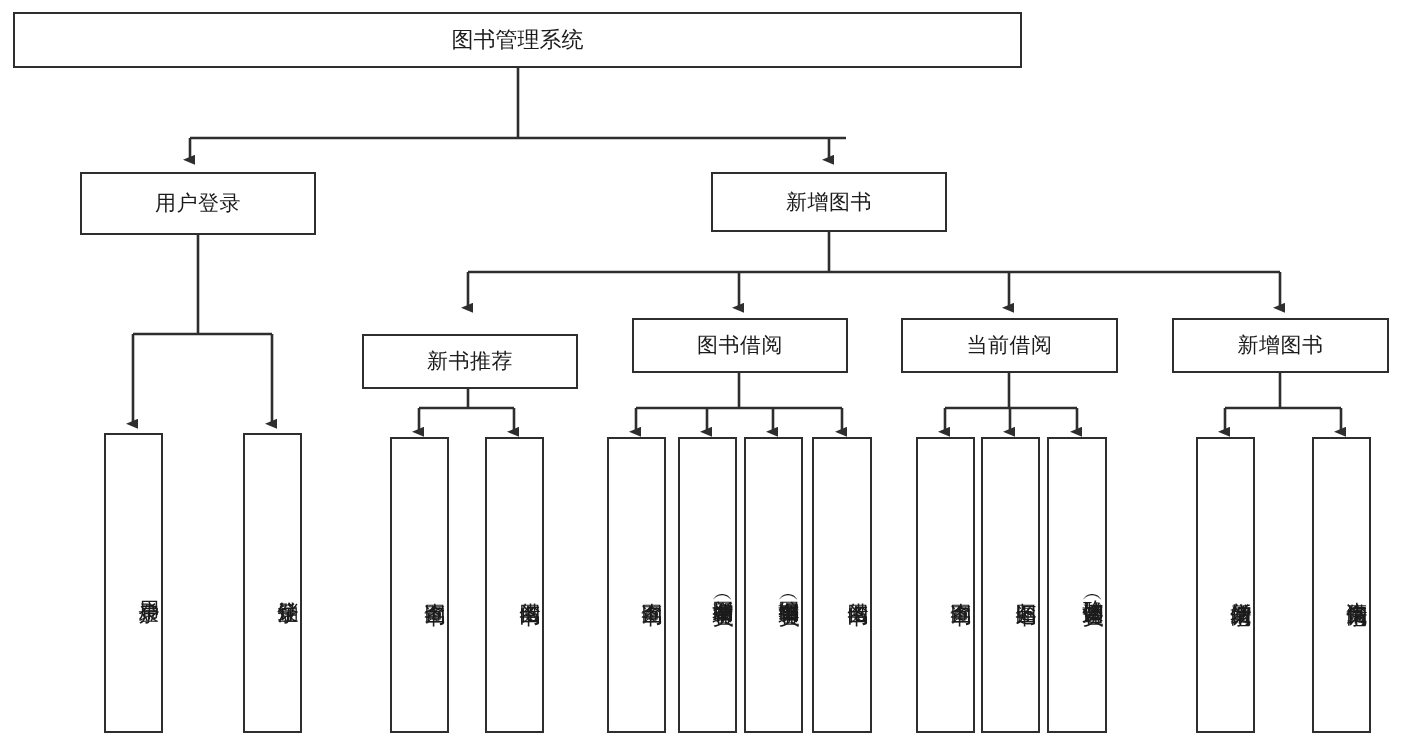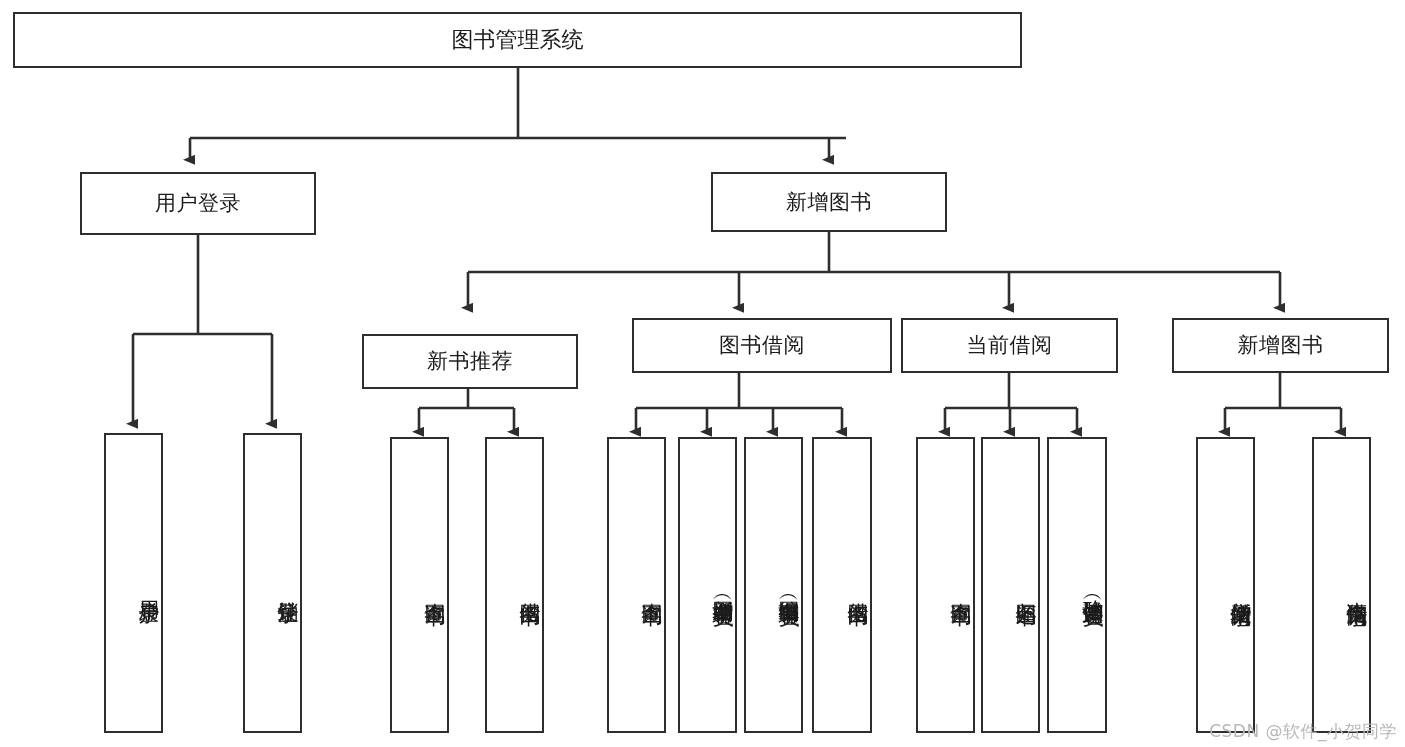--- a/index.html
+++ b/index.html
@@ -131,21 +131,21 @@
   </div>
 
   <div class="node node-h" style="left:711px; top:172px; width:236px; height:60px;">
     <span>新增图书</span>
   </div>
 
   <div class="node node-h" style="left:362px; top:318px; width:216px; height:55px;margin-top:16px;">
     <span>新书推荐</span>
   </div>
 
-  <div class="node node-h" style="left:632px; top:318px; width:260px; height:55px;">
+  <div class="node node-h" style="left:632px; top:318px; width:216px; height:55px;">
     <span>图书借阅</span>
   </div>
 
   <div class="node node-h" style="left:901px; top:318px; width:217px; height:55px;">
     <span>当前借阅</span>
   </div>
 
   <div class="node node-h" style="left:1172px; top:318px; width:217px; height:55px;">
     <span>新增图书</span>
   </div>
@@ -195,15 +195,14 @@
   </div>
 
   <div class="node node-v" style="left:1196px; top:437px; width:59px; height:296px;">
     <span>新增借阅记录</span>
   </div>
 
   <div class="node node-v" style="left:1312px; top:437px; width:59px; height:296px;">
     <span>查询借阅记录</span>
   </div>
 
-  <div class="watermark">CSDN @软件_小贺同学</div>
 
 </div>
 
 </body></html>

